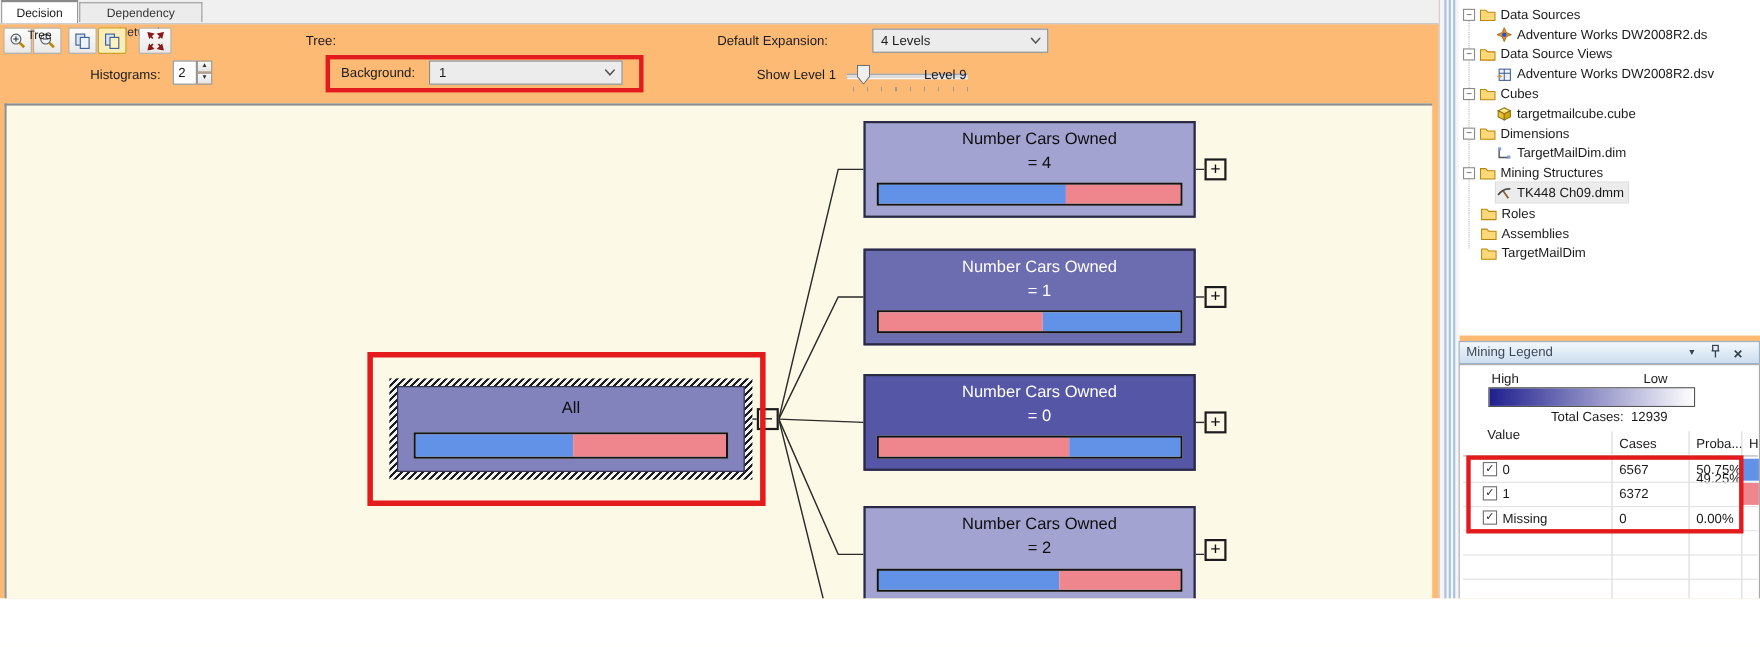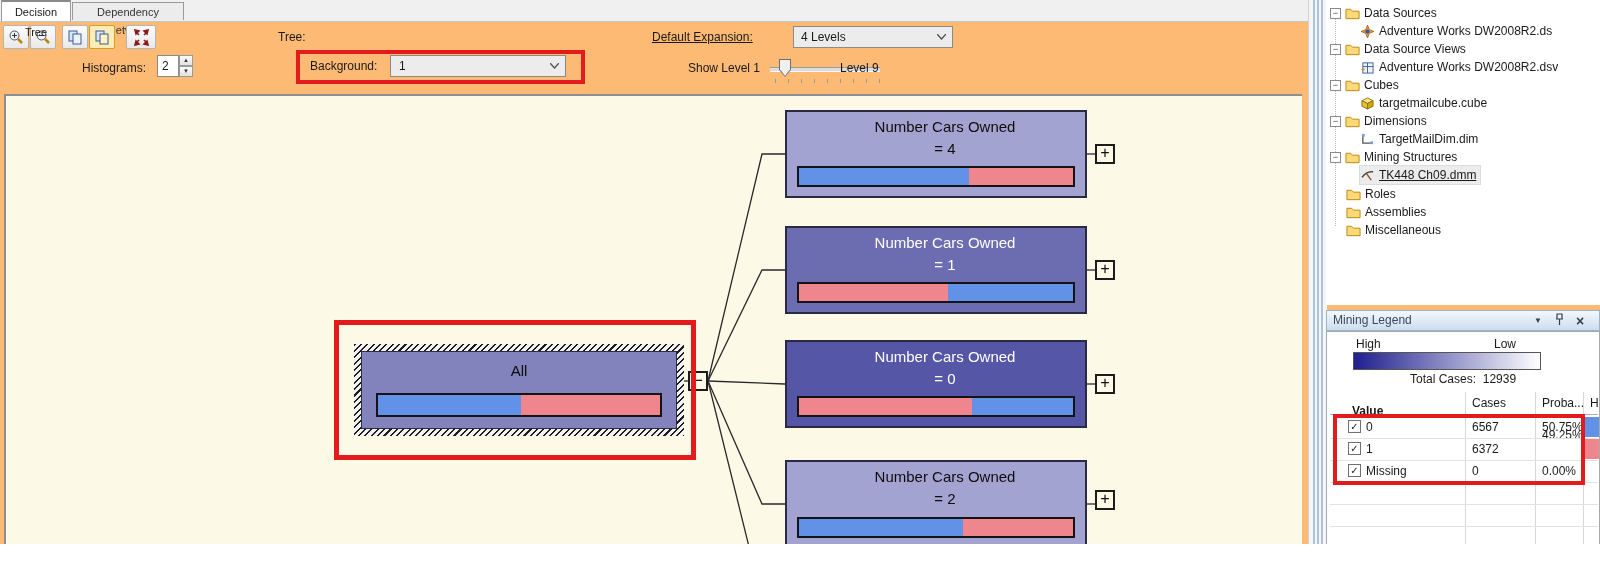--- a/index.html
+++ b/index.html
@@ -45,21 +45,21 @@
   .expander{position:absolute;width:20px;height:20px;background:#fdf9e7;border:2px solid #1c1c1c;box-sizing:border-box;font-size:15px;line-height:15px;text-align:center;color:#111;font-family:"DejaVu Sans Mono",monospace;}
 
   
   .splitter{position:absolute;left:1308px;top:0;width:18px;height:588px;background:#f5f5f5;border-left:1px solid #d0d0d0;}
   .splitter .s1,.splitter .s2,.splitter .s3{position:absolute;top:0;bottom:0;width:2px;background:#aac4de;}
 
   
   #explorer{position:absolute;left:1326px;top:0;width:274px;height:305px;background:#ffffff;overflow:hidden;}
   .xrow{position:absolute;height:18px;display:flex;align-items:center;white-space:nowrap;font-size:12px;color:#1a1a1a;}
   .xrow .xlabel{margin-left:4px;}
-  .selrow{background:#ececec;outline:1px solid #dcdcdc;text-decoration:underline;}
+  .selrow{background:#ececec;outline:1px solid #dcdcdc;}
   .xexp{width:11px;height:11px;border:1px solid #8a8a8a;background:#fff;box-sizing:border-box;font-size:9px;line-height:8px;text-align:center;color:#444;margin-right:4px;flex:0 0 auto;}
   .treeline{position:absolute;border-left:1px dotted #b5b5b5;width:0;}
   .ticon{width:15px;height:13px;flex:0 0 auto;}
 
   
   .ml-title{position:absolute;left:1326px;top:310px;width:274px;height:21px;background:linear-gradient(#f3f8fd,#cdddee);border:1px solid #9ab3cc;box-sizing:border-box;font-size:12px;color:#3a4a5a;line-height:19px;padding-left:6px;}
   .ml-icon{position:absolute;top:313px;width:16px;height:16px;text-align:center;line-height:16px;color:#33414f;font-size:10px;}
   #ml-body{position:absolute;left:1326px;top:331px;width:274px;height:257px;background:#fff;border:1px solid #a8a8a8;box-sizing:border-box;overflow:hidden;}
   .vline{position:absolute;width:1px;background:#d8d8d8;}
   .hline{position:absolute;height:1px;background:#e2e2e2;}
@@ -116,21 +116,21 @@
         <line x1="6" y1="11" x2="3" y2="14"></line>
           <path d="M2 16 l1 -4 3 3z"></path>
         <line x1="11" y1="11" x2="14" y2="14"></line>
           <path d="M15 16 l-1 -4 -3 3z"></path>
       </g>
     </svg>
   </div>
 
   <div class="lbl" style="left:278px;top:30px;">Tree:</div>
 
-  <div class="lbl" style="left:652px;top:30px;text-decoration:underline;">Default Expansion:</div>
+  <div class="lbl" style="left:652px;top:30px;">Default Expansion:</div>
   <div class="combo combo-gray" style="left:793px;top:26px;width:160px;">
     <span class="combo-text" style="margin-left:7px;">4 Levels</span>
     <svg class="chev" viewBox="0 0 9 6">
         <path d="M0 0 L4.5 5 L9 0" fill="none" stroke="#555" stroke-width="1.4"></path>
       </svg>
   </div>
 
   <div class="lbl" style="left:82px;top:61px;">Histograms:</div>
   <div class="spinbox" style="left:157px;top:55px;">2</div>
   <div class="spinarrows" style="left:179px;top:55px;">
@@ -327,41 +327,41 @@
     <div class="xrow" style="left:20px;top:203px;">
       <svg class="ticon" viewBox="0 0 16 13">
           <path d="M1 2 h5 l2 2 h7 v8 h-14z" fill="#ffd978" stroke="#b8860b"></path>
         </svg>
       <span class="xlabel">Assemblies</span>
     </div>
     <div class="xrow" style="left:20px;top:221px;">
       <svg class="ticon" viewBox="0 0 16 13">
           <path d="M1 2 h5 l2 2 h7 v8 h-14z" fill="#ffd978" stroke="#b8860b"></path>
         </svg>
-      <span class="xlabel">Miscellaneous</span>
+      <span class="xlabel">TargetMailDim</span>
     </div>
   </div>
 
   <div class="ml-title">Mining Legend</div>
   <div class="ml-icon" style="left:1530px;font-size:8px;">▼</div>
   <div class="ml-icon" style="left:1551px;">
     <svg width="11" height="13" viewBox="0 0 11 13">
         <path d="M3 1 h5 v5 h-5 z M2 6 h7 M5.5 6 v6" fill="#eef" stroke="#33414f" stroke-width="1.2"></path>
       </svg>
   </div>
   <div class="ml-icon" style="left:1572px;font-size:14px;font-weight:bold;">×</div>
 
   <div id="ml-body"></div>
 
   <div class="mlcell" style="left:1356px;top:337px;">High</div>
   <div class="mlcell" style="left:1494px;top:337px;">Low</div>
   <div class="abs" style="left:1353px;top:352px;width:186px;height:16px;border:1px solid #555;background:linear-gradient(to right,#1f1f8e,#ffffff);"></div>
   <div class="mlcell" style="left:1410px;top:372px;"><span>Total Cases:</span>&nbsp;&nbsp;<span>12939</span></div>
 
-  <div class="mlcell" style="left:1352px;top:404px;font-weight:bold;">Value</div>
+  <div class="mlcell" style="left:1352px;top:388px;">Value</div>
   <div class="mlcell" style="left:1472px;top:396px;">Cases</div>
   <div class="mlcell" style="left:1542px;top:396px;">Proba...</div>
   <div class="mlcell" style="left:1590px;top:396px;">H</div>
   <div class="hline" style="left:1330px;top:414px;width:268px;background:#aeaeae;"></div>
 
   <div class="vline" style="left:1465px;top:392px;height:161px;"></div>
   <div class="vline" style="left:1535px;top:392px;height:161px;"></div>
   <div class="vline" style="left:1583px;top:392px;height:161px;"></div>
 
   <div class="cb" style="left:1348px;top:420px;">✓</div>

